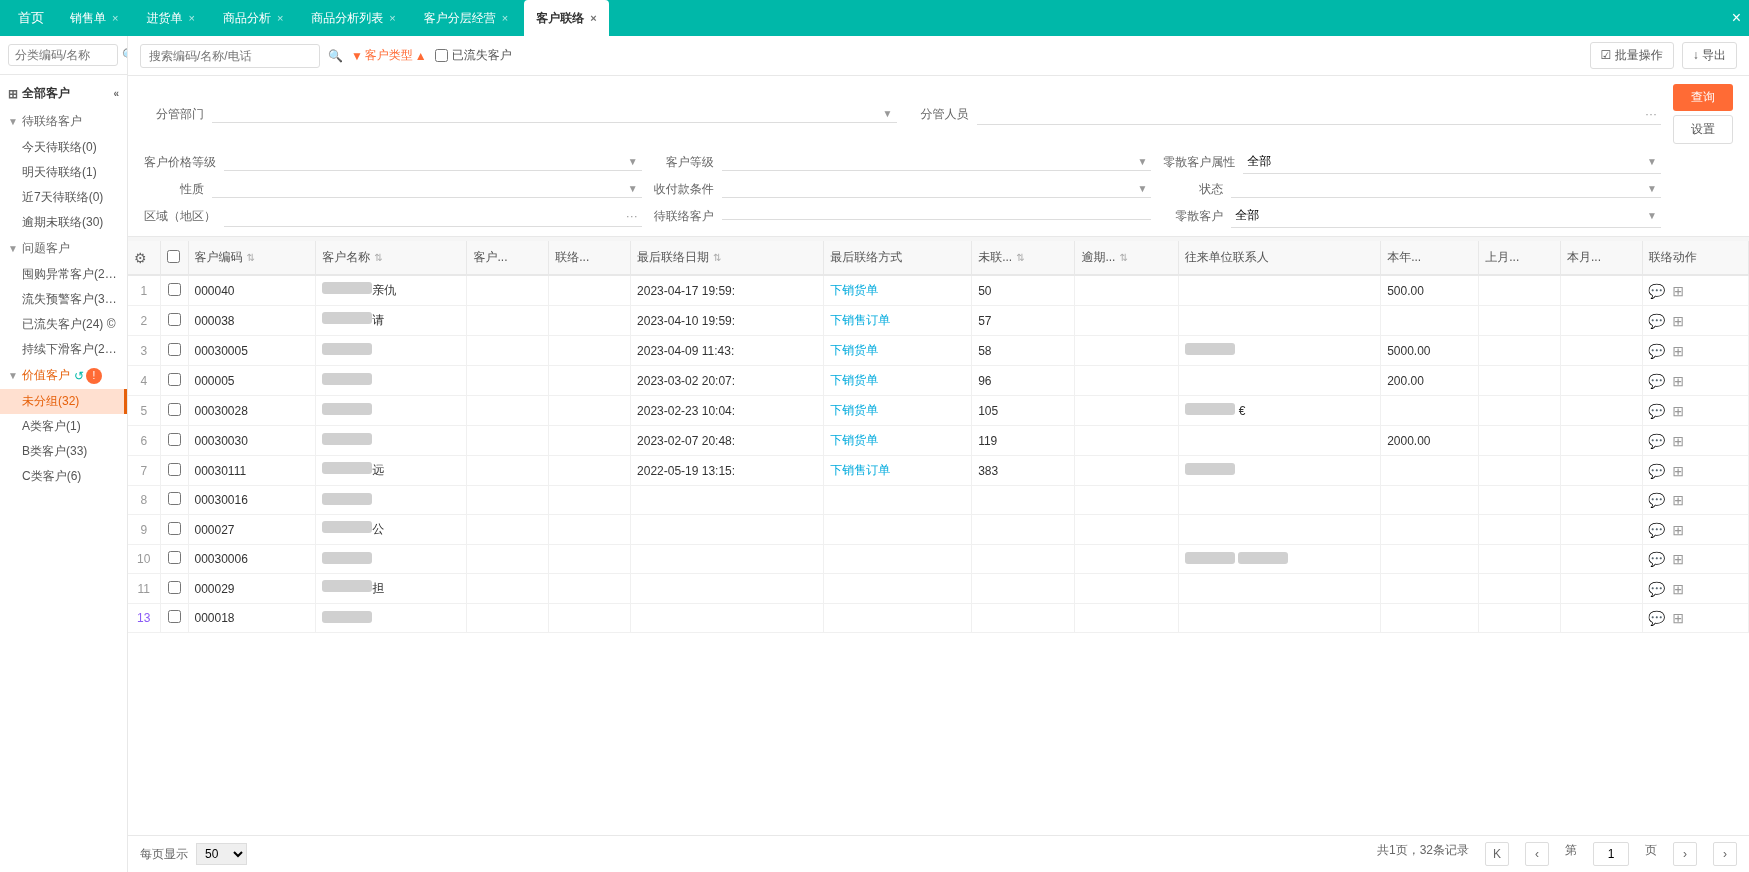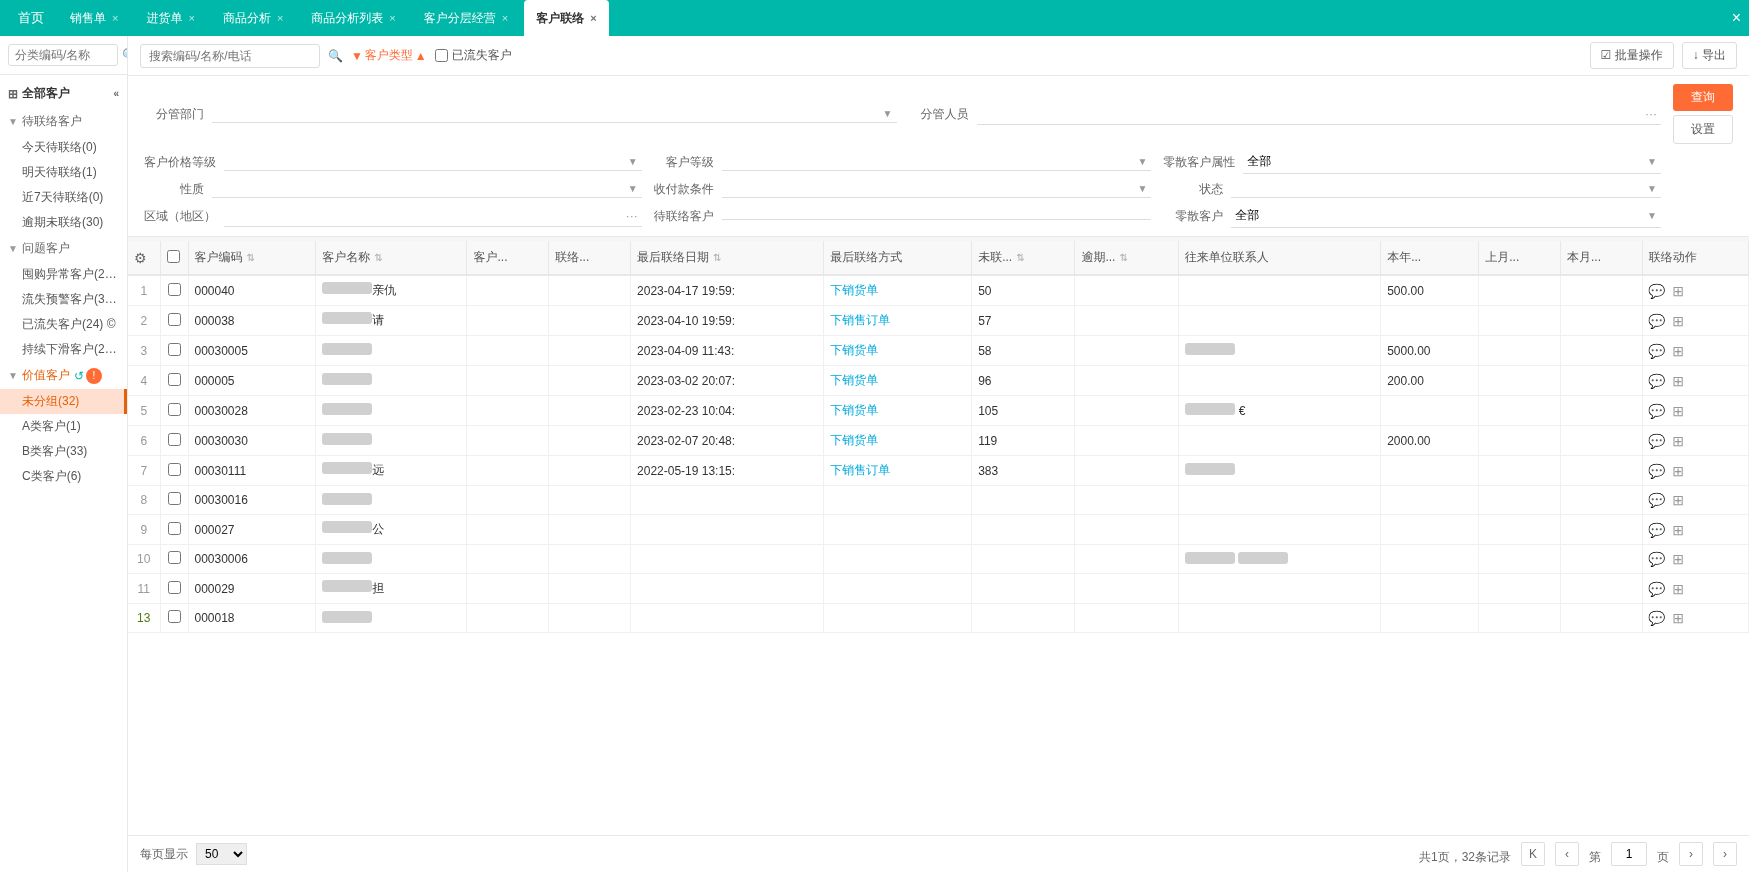--- a/index.html
+++ b/index.html
@@ -327,22 +327,22 @@
       padding: 6px 12px;
       display: flex;
       align-items: center;
       gap: 8px;
       color: #666;
       font-size: 12px;
     }
     .page-info {
       margin-left: auto;
       display: flex;
-      align-items: flex-end;
-      gap: 10px;
+      align-items: flex-start;
+      gap: 16px;
     }
     .page-btn {
       border: 1px solid #ddd;
       background: #fff;
       width: 24px;
       height: 24px;
       display: flex;
       align-items: center;
       justify-content: center;
       cursor: pointer;
@@ -936,21 +936,21 @@
     <td></td>
     <td></td>
     <td>
       <div class="action-icons">
         <span class="action-icon">💬</span>
         <span class="action-icon">⊞</span>
       </div>
     </td>
   </tr>
             <tr>
-    <td style="text-align:center;color:#4d7c0f;">13</td>
+    <td style="text-align:center;color:#8b5cf6;">13</td>
     <td style="text-align:center;"><input type="checkbox" style=""></td>
     <td>000018</td>
     <td>
       <span style="display:inline-block;background:#d0d0d0;border-radius:3px;min-width:50px;height:12px;"></span>
     </td>
     <td></td>
     <td></td>
     <td></td>
     <td>
       

